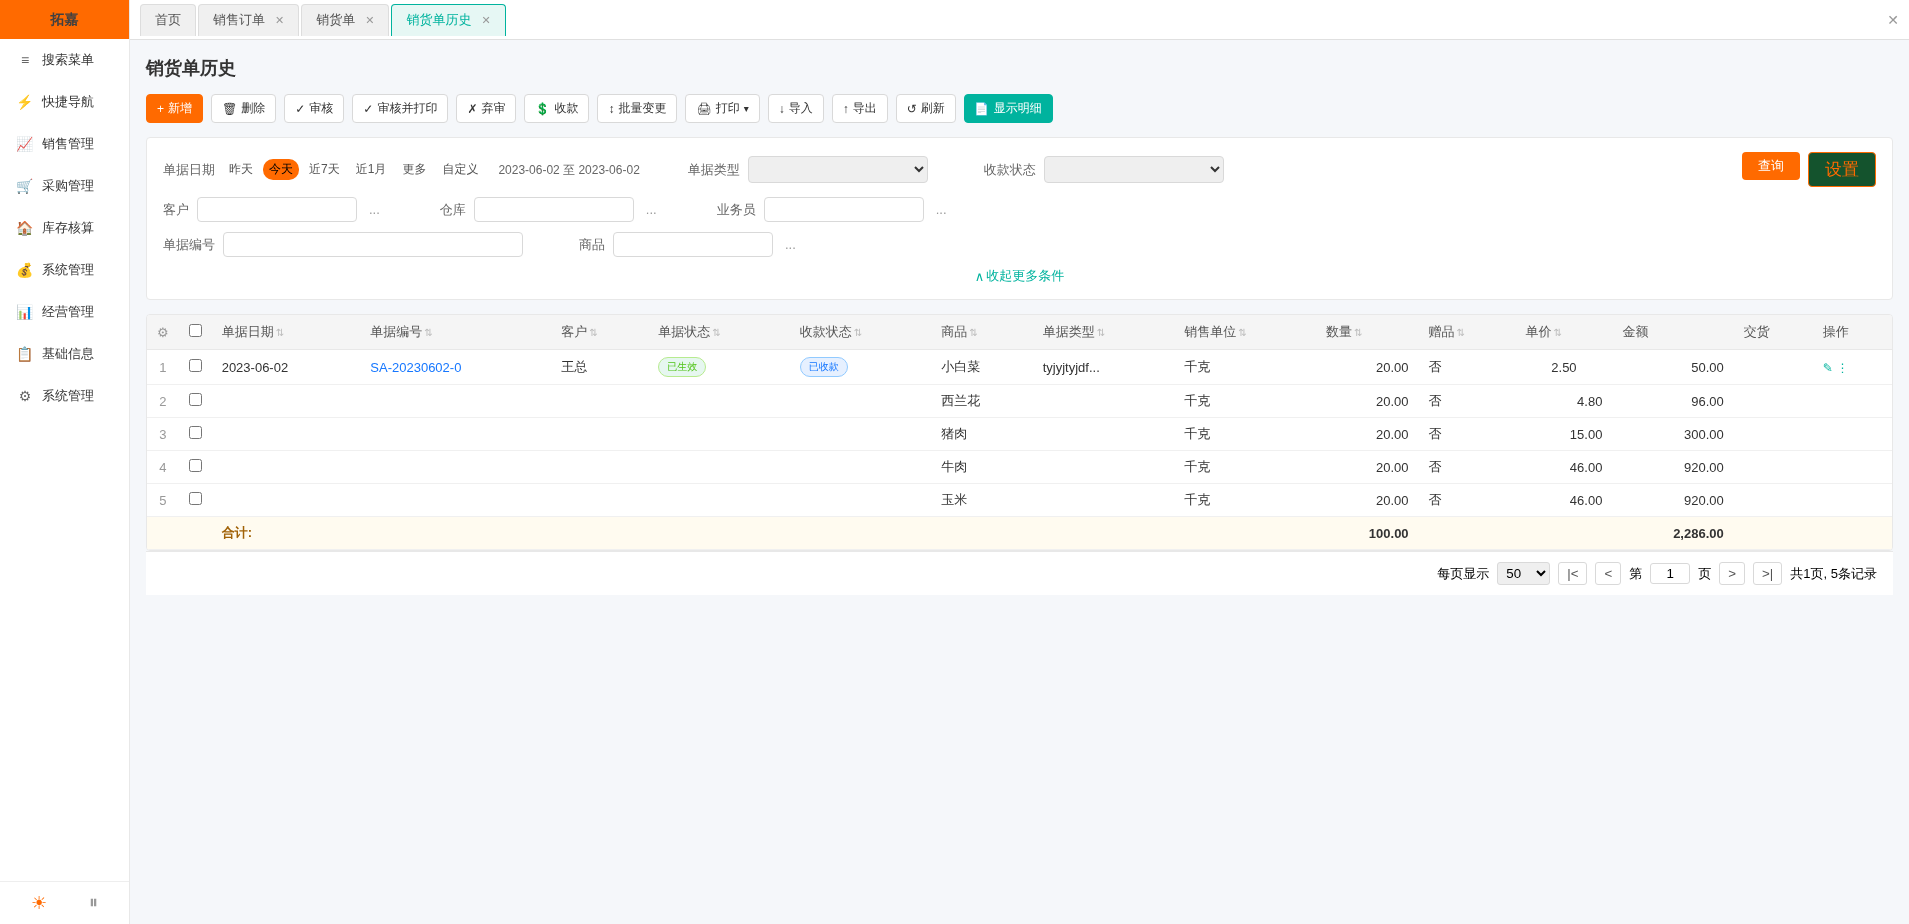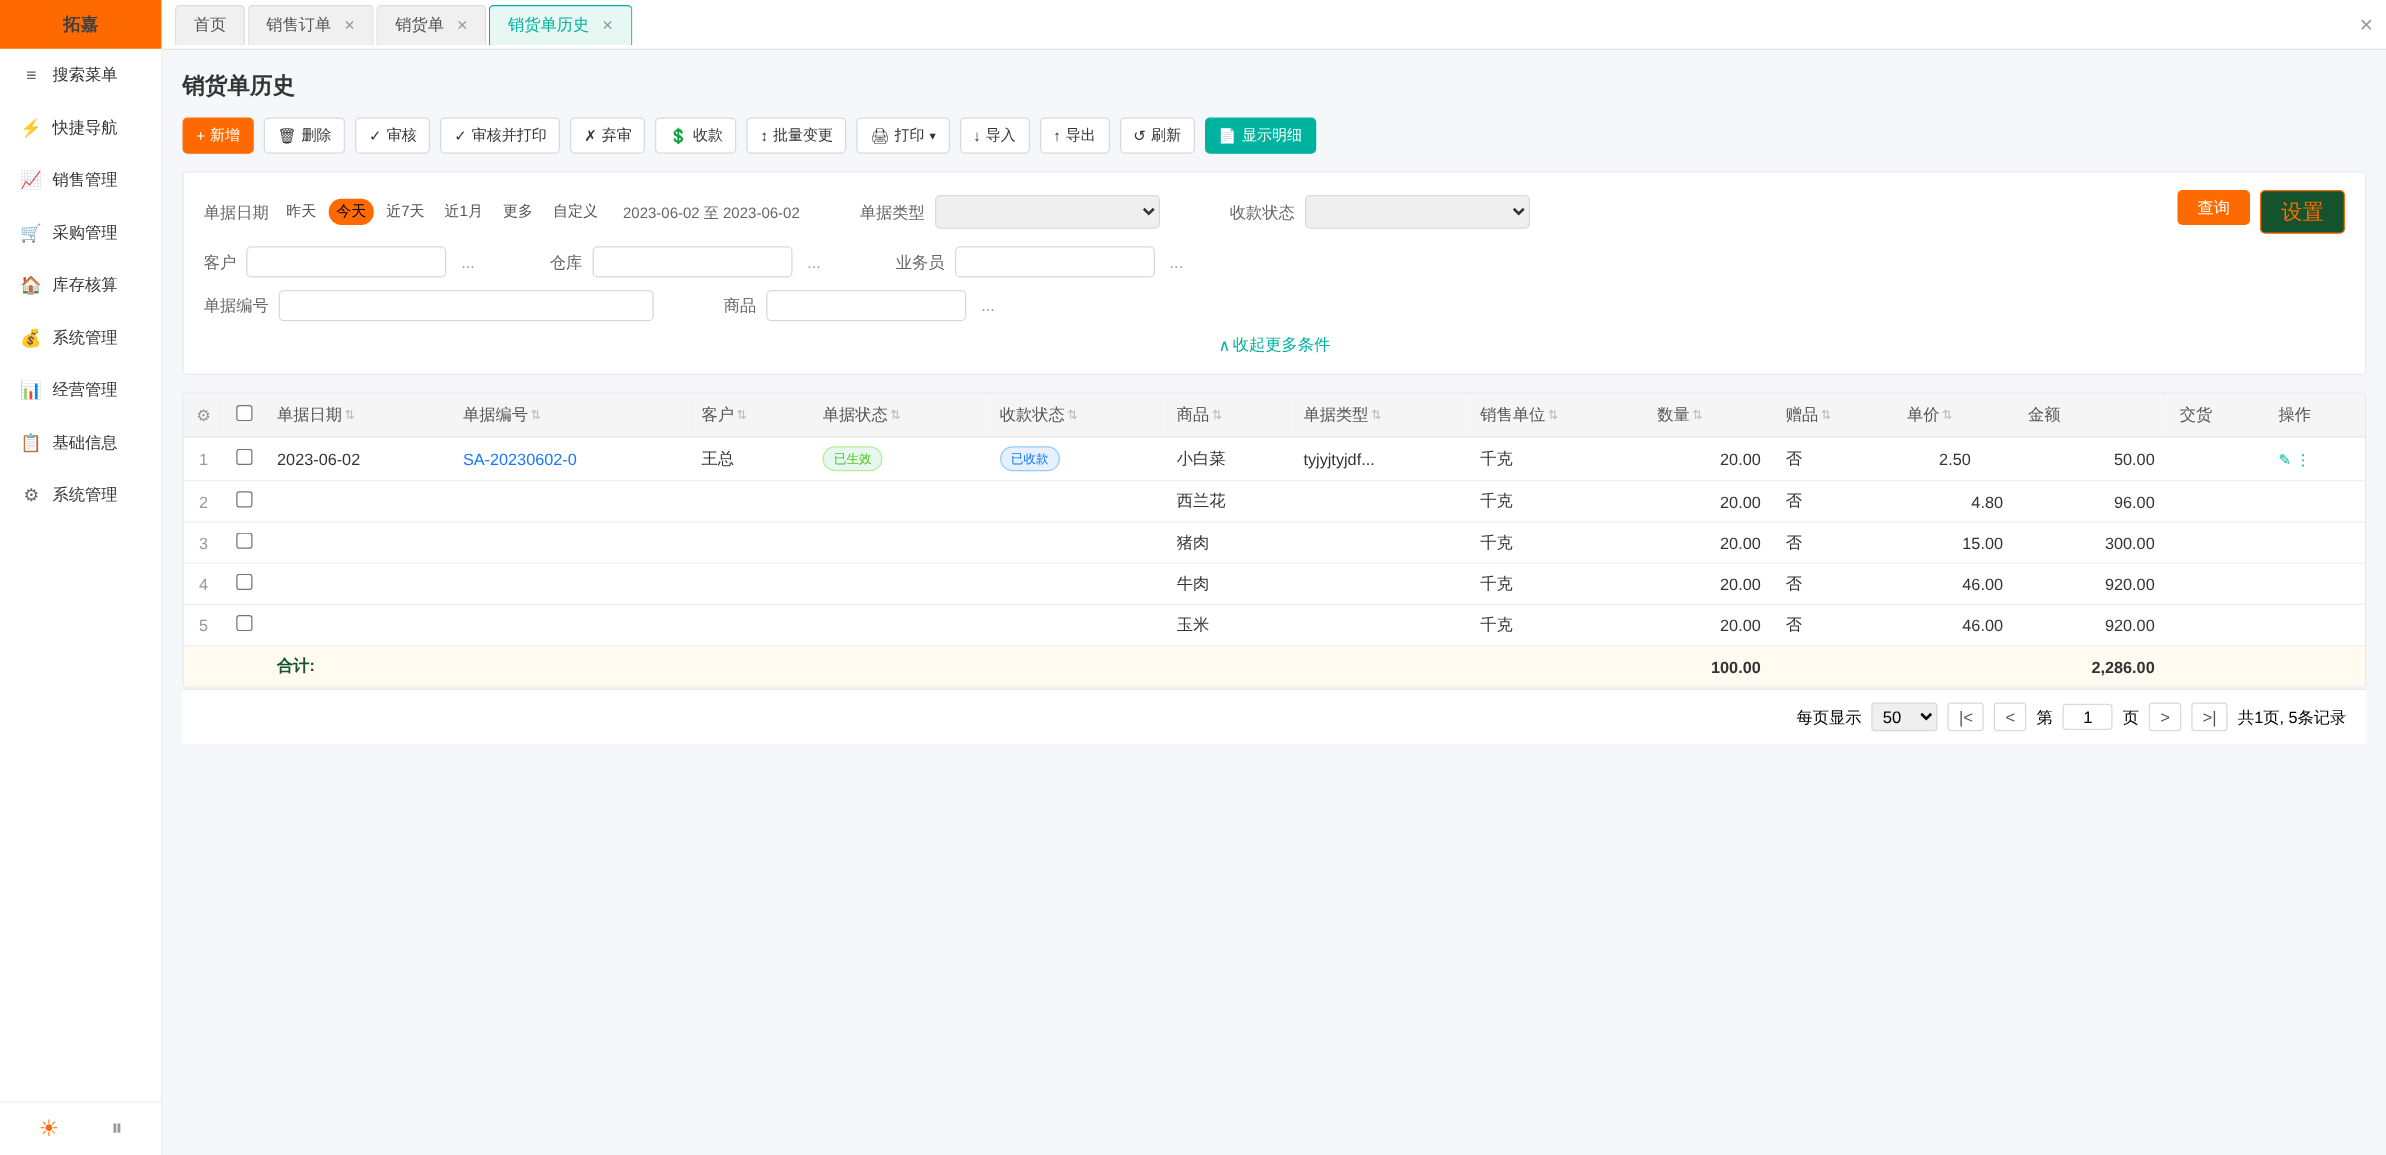--- a/index.html
+++ b/index.html
@@ -57,21 +57,21 @@
     .th-sort { display: flex; align-items: center; gap: 2px; cursor: pointer; }
     .sort-icon { color: #bbb; font-size: 10px; }
     .badge { display: inline-block; padding: 2px 8px; border-radius: 10px; font-size: 10px; }
     .badge-green { background: #e6f7f0; color: #52c41a; border: 1px solid #b7eb8f; }
     .badge-blue { background: #e6f0ff; color: #1677ff; border: 1px solid #91caff; }
     .gear-icon { color: #999; cursor: pointer; }
     .row-action { color: #00b39e; cursor: pointer; font-size: 12px; }
     .checkbox-col { width: 30px; }
     .num-col { width: 30px; text-align: center; color: #999; }
     .total-row td { background: #fffbf0; font-weight: bold; }
-    .total-label { color: #14532d; }
+    .total-label { color: #a16207; }
 
     
     .pagination { display: flex; align-items: center; justify-content: flex-end; gap: 8px; padding: 10px 16px; background: #fff; border-top: 1px solid #e8e8e8; font-size: 13px; }
     .page-btn { padding: 3px 8px; border: 1px solid #d9d9d9; border-radius: 3px; cursor: pointer; color: #555; background: #fff; }
     .page-input { width: 40px; border: 1px solid #d9d9d9; border-radius: 3px; text-align: center; padding: 2px; }
     .page-size-select { border: 1px solid #d9d9d9; border-radius: 3px; padding: 2px 4px; }
 
     
     .query-btn { background: #ff6a00; color: #fff; border: none; border-radius: 4px; padding: 5px 16px; cursor: pointer; font-size: 13px; }
     .set-btn { border: 1px solid #ff6a00; color: #ff6a00; background: #14532d; border-radius: 4px; padding: 5px 16px; cursor: pointer; font-size: 17px; }

